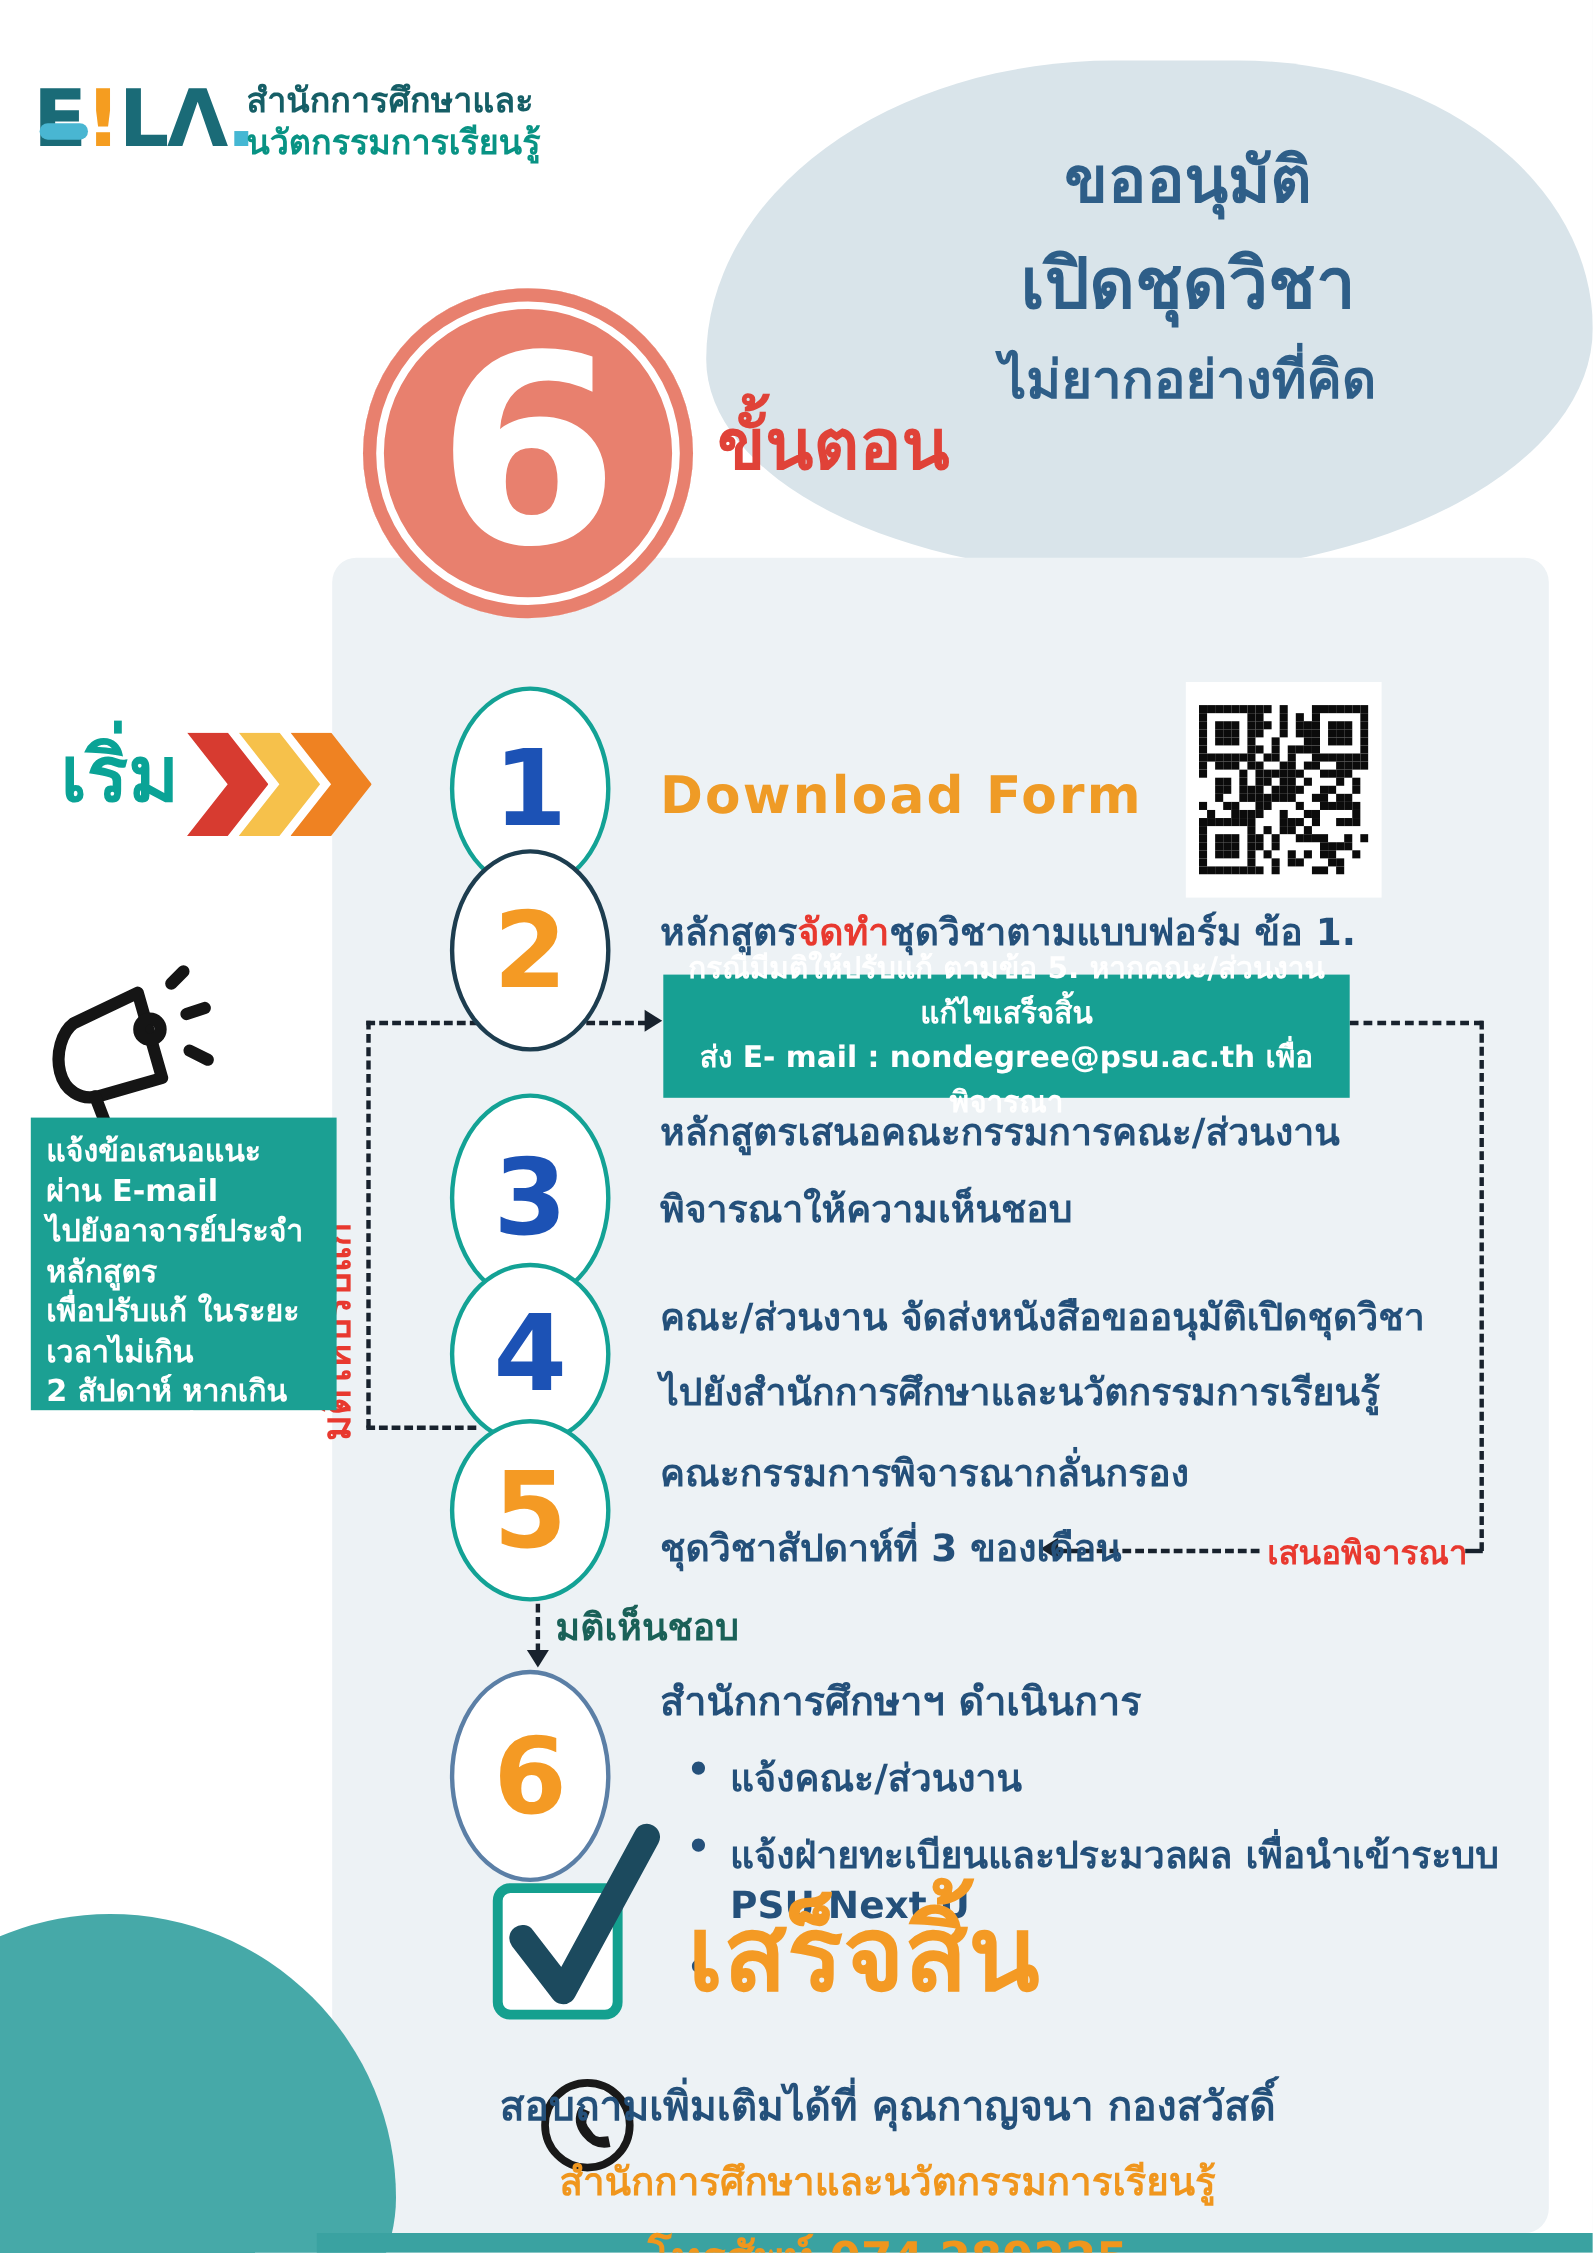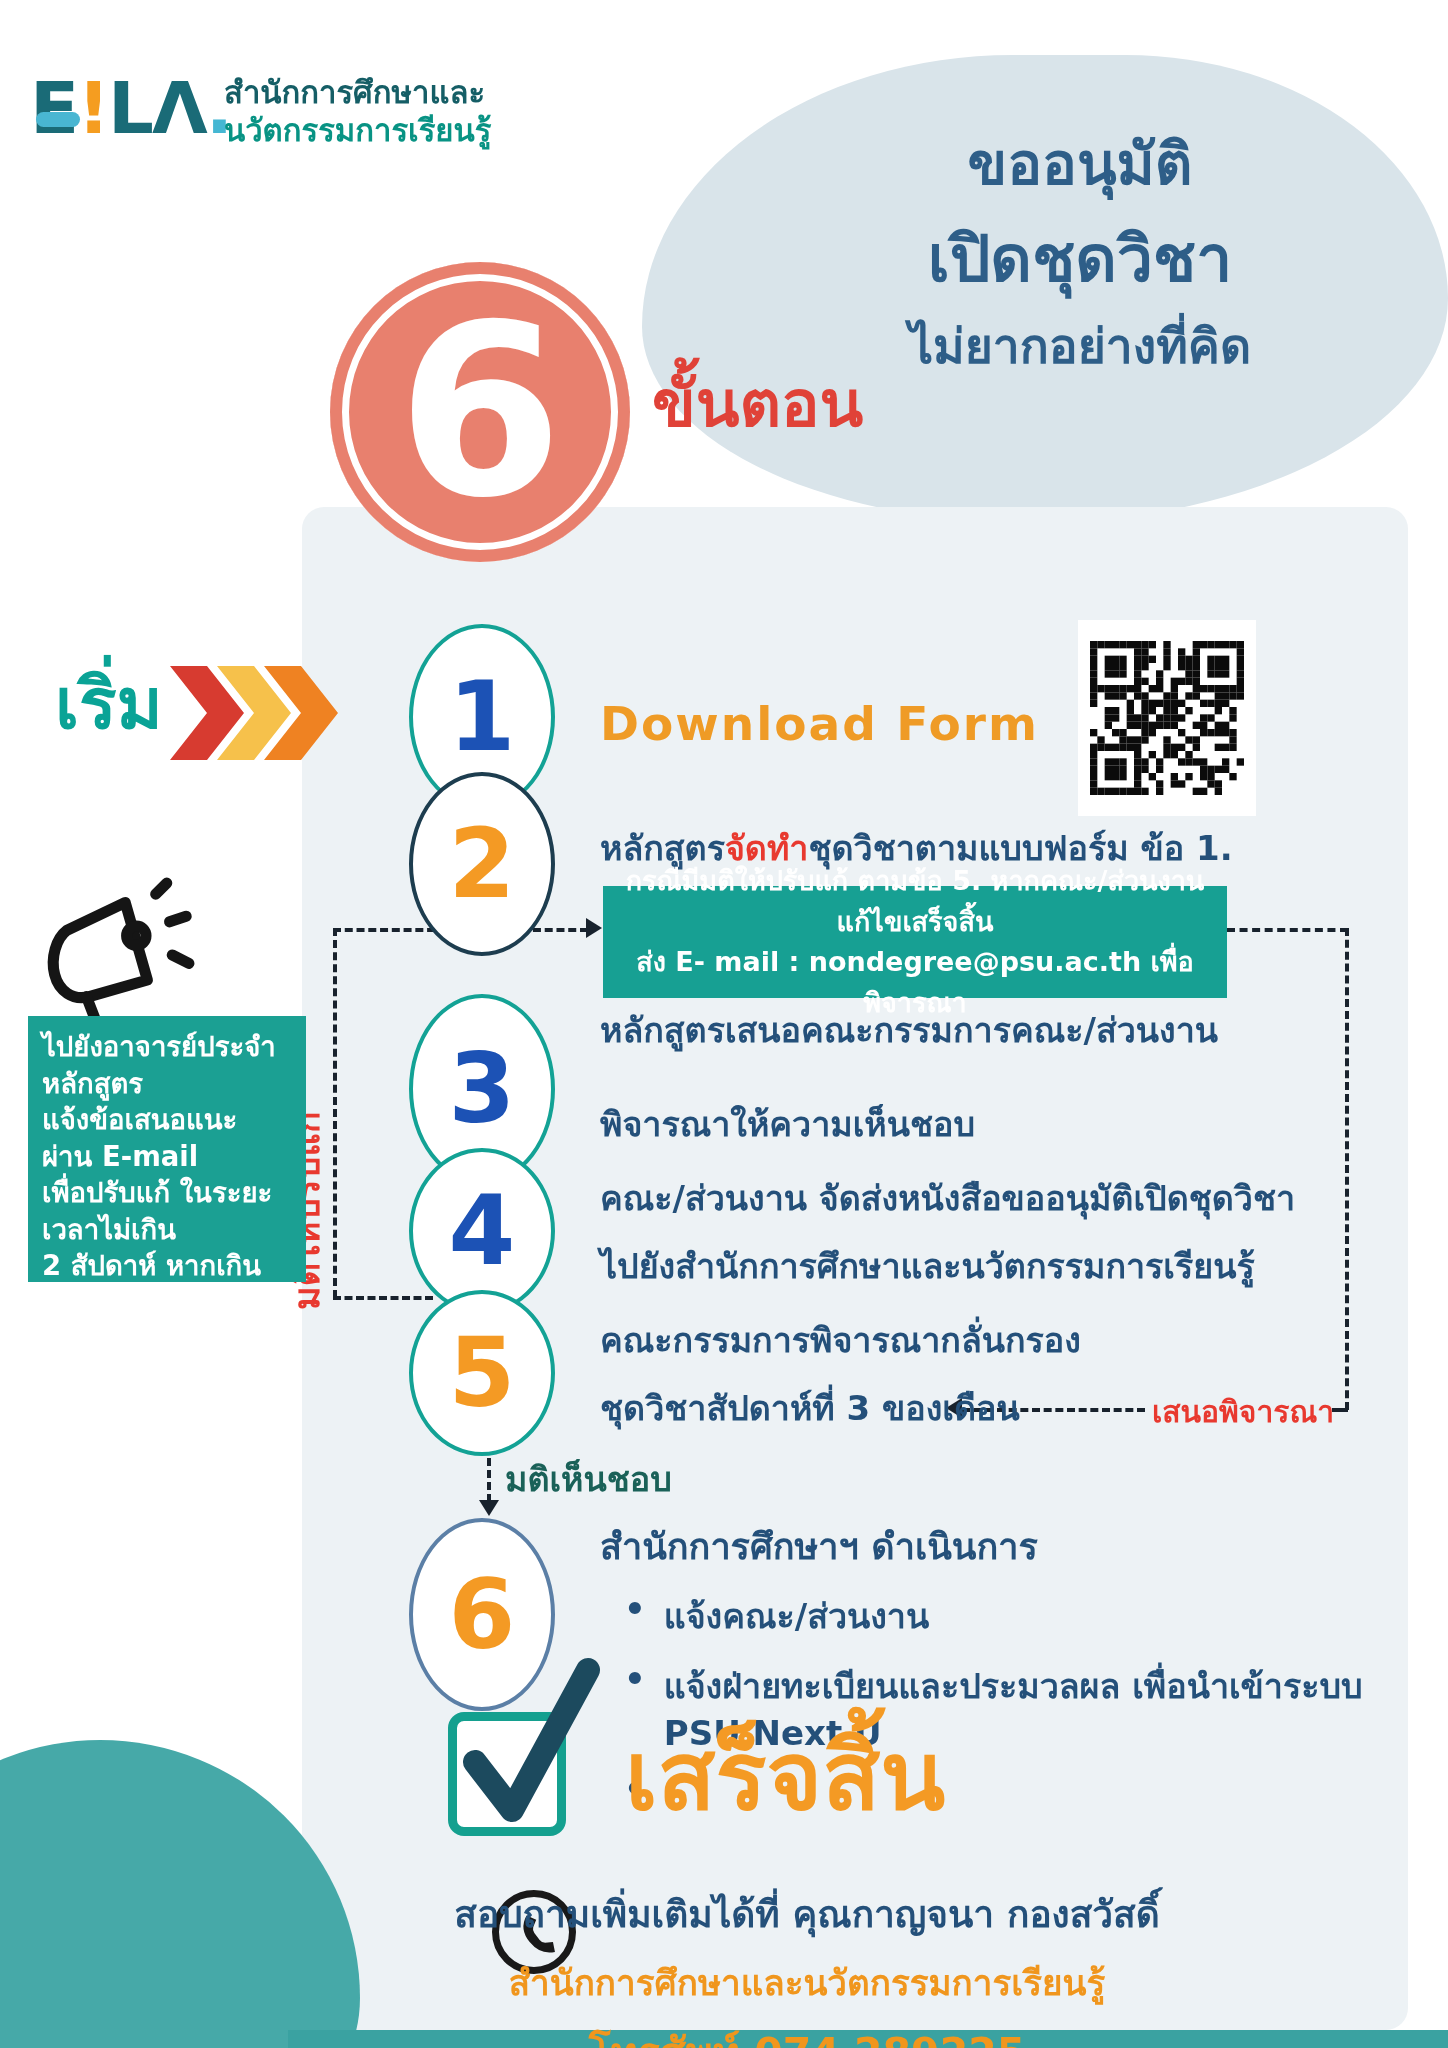--- a/index.html
+++ b/index.html
@@ -391,21 +391,21 @@
   </div>
 
 <div class="abs stitle" style="left:600px;top:830px;"><span>หลักสูตร</span><span class="red">จัดทำ</span><span>ชุดวิชาตามแบบฟอร์ม ข้อ 1.</span></div>
 
 <div class="abs banner">
   <div>กรณีมีมติให้ปรับแก้ ตามข้อ 5. หากคณะ/ส่วนงานแก้ไขเสร็จสิ้น</div>
   <div>ส่ง E- mail : nondegree@psu.ac.th  เพื่อพิจารณา</div>
 </div>
 
 <div class="abs stitle" style="left:600px;top:1012px;">หลักสูตรเสนอคณะกรรมการคณะ/ส่วนงาน</div>
-<div class="abs stitle" style="left:600px;top:1082px;margin-top:24px;">พิจารณาให้ความเห็นชอบ</div>
+<div class="abs stitle" style="left:600px;top:1082px;">พิจารณาให้ความเห็นชอบ</div>
 
 <div class="abs stitle" style="left:600px;top:1180px;">คณะ/ส่วนงาน จัดส่งหนังสือขออนุมัติเปิดชุดวิชา</div>
 <div class="abs stitle" style="left:600px;top:1248px;">ไปยังสำนักการศึกษาและนวัตกรรมการเรียนรู้</div>
 
 <div class="abs stitle" style="left:600px;top:1322px;">คณะกรรมการพิจารณากลั่นกรอง</div>
 <div class="abs stitle" style="left:600px;top:1390px;">ชุดวิชาสัปดาห์ที่ 3 ของเดือน</div>
 
 <div class="abs bullets">
   <div class="hd">สำนักการศึกษาฯ ดำเนินการ</div>
   <div class="bl">
@@ -427,22 +427,22 @@
       <path d="M34,42 L76,22 L92,78 L50,90 C38,93 28,86 25,74 C22,62 26,48 34,42 Z"></path>
       <circle cx="84" cy="46" r="7"></circle>
       <path d="M48,90 L58,116"></path>
       <path d="M98,16 L106,8"></path>
       <path d="M108,36 L120,32"></path>
       <path d="M110,60 L122,66"></path>
     </g>
   </svg>
 </div>
 <div class="abs note-box">
+  <div>แจ้งข้อเสนอแนะ ผ่าน E-mail</div>
   <div>ไปยังอาจารย์ประจำหลักสูตร</div>
-  <div>แจ้งข้อเสนอแนะ ผ่าน E-mail</div>
   <div>เพื่อปรับแก้ ในระยะเวลาไม่เกิน</div>
   <div>2 สัปดาห์ หากเกินระยะเวลาที่</div>
   <div>กำหนด หลักสูตรจะต้องดำเนิน</div>
   <div>การใหม่ทุกขั้นตอน</div>
 </div>
 
 <div class="abs checkbox"></div>
 <div class="abs checkmark">
   <svg width="190" height="190" viewBox="0 0 190 190" xmlns="http://www.w3.org/2000/svg">
     <polyline points="45,110 82,158 158,18" fill="none" stroke="#1c4a5e" stroke-width="24" stroke-linecap="round" stroke-linejoin="round"></polyline>

